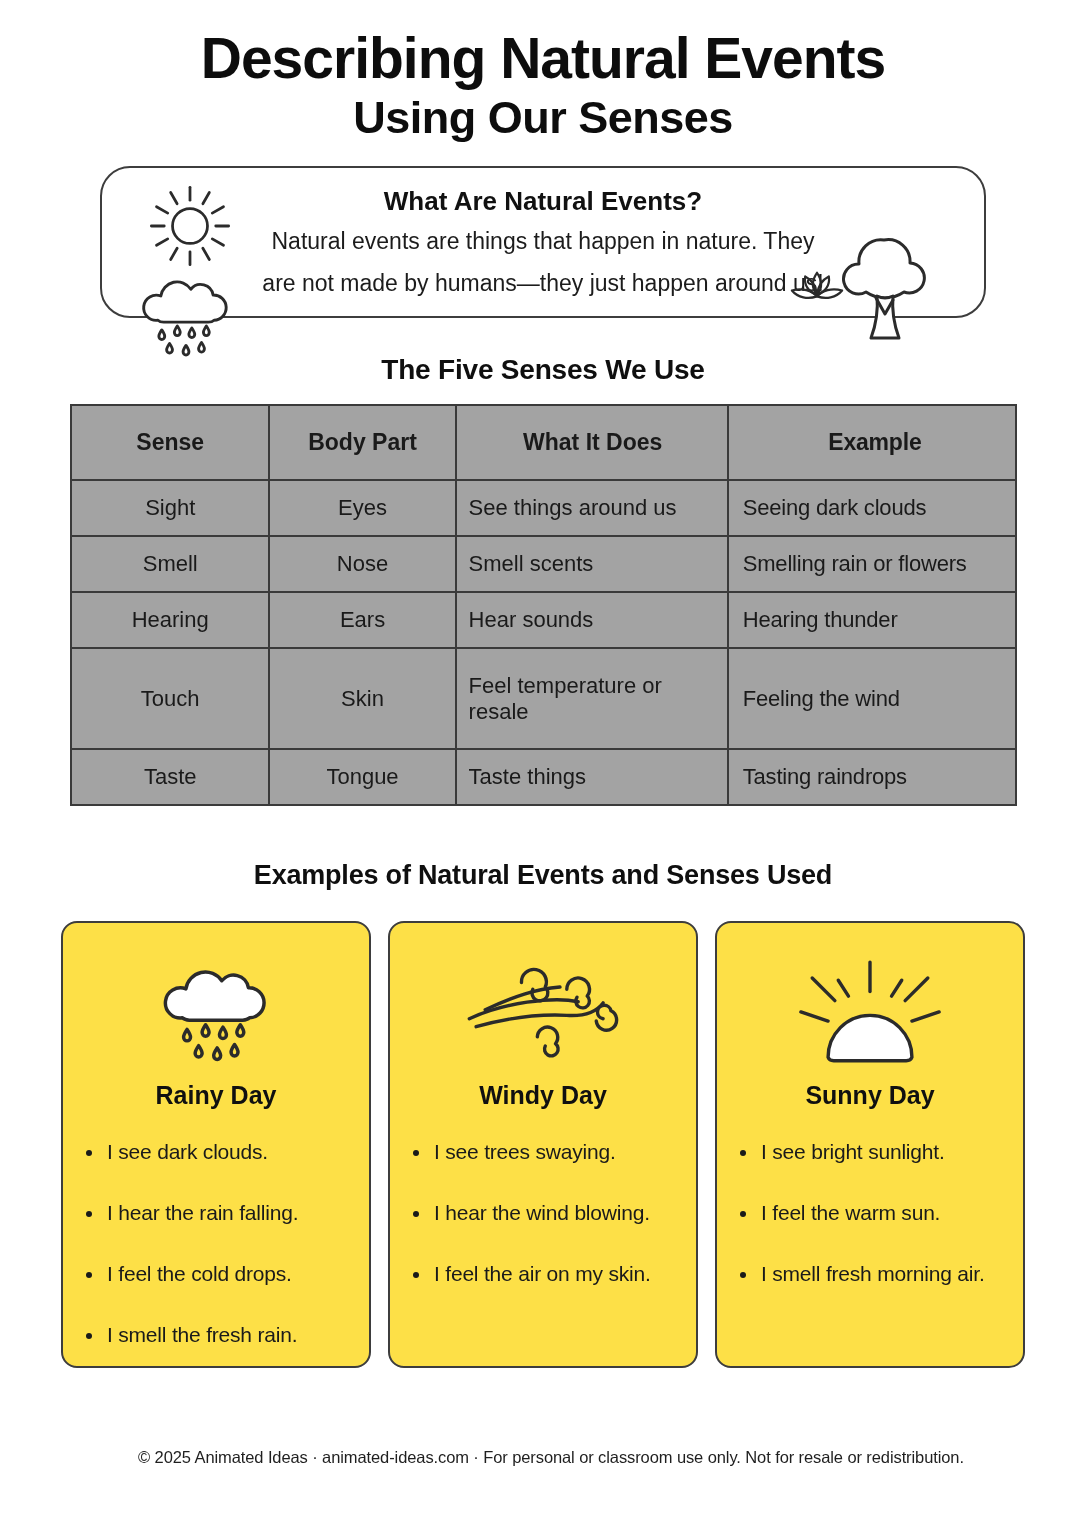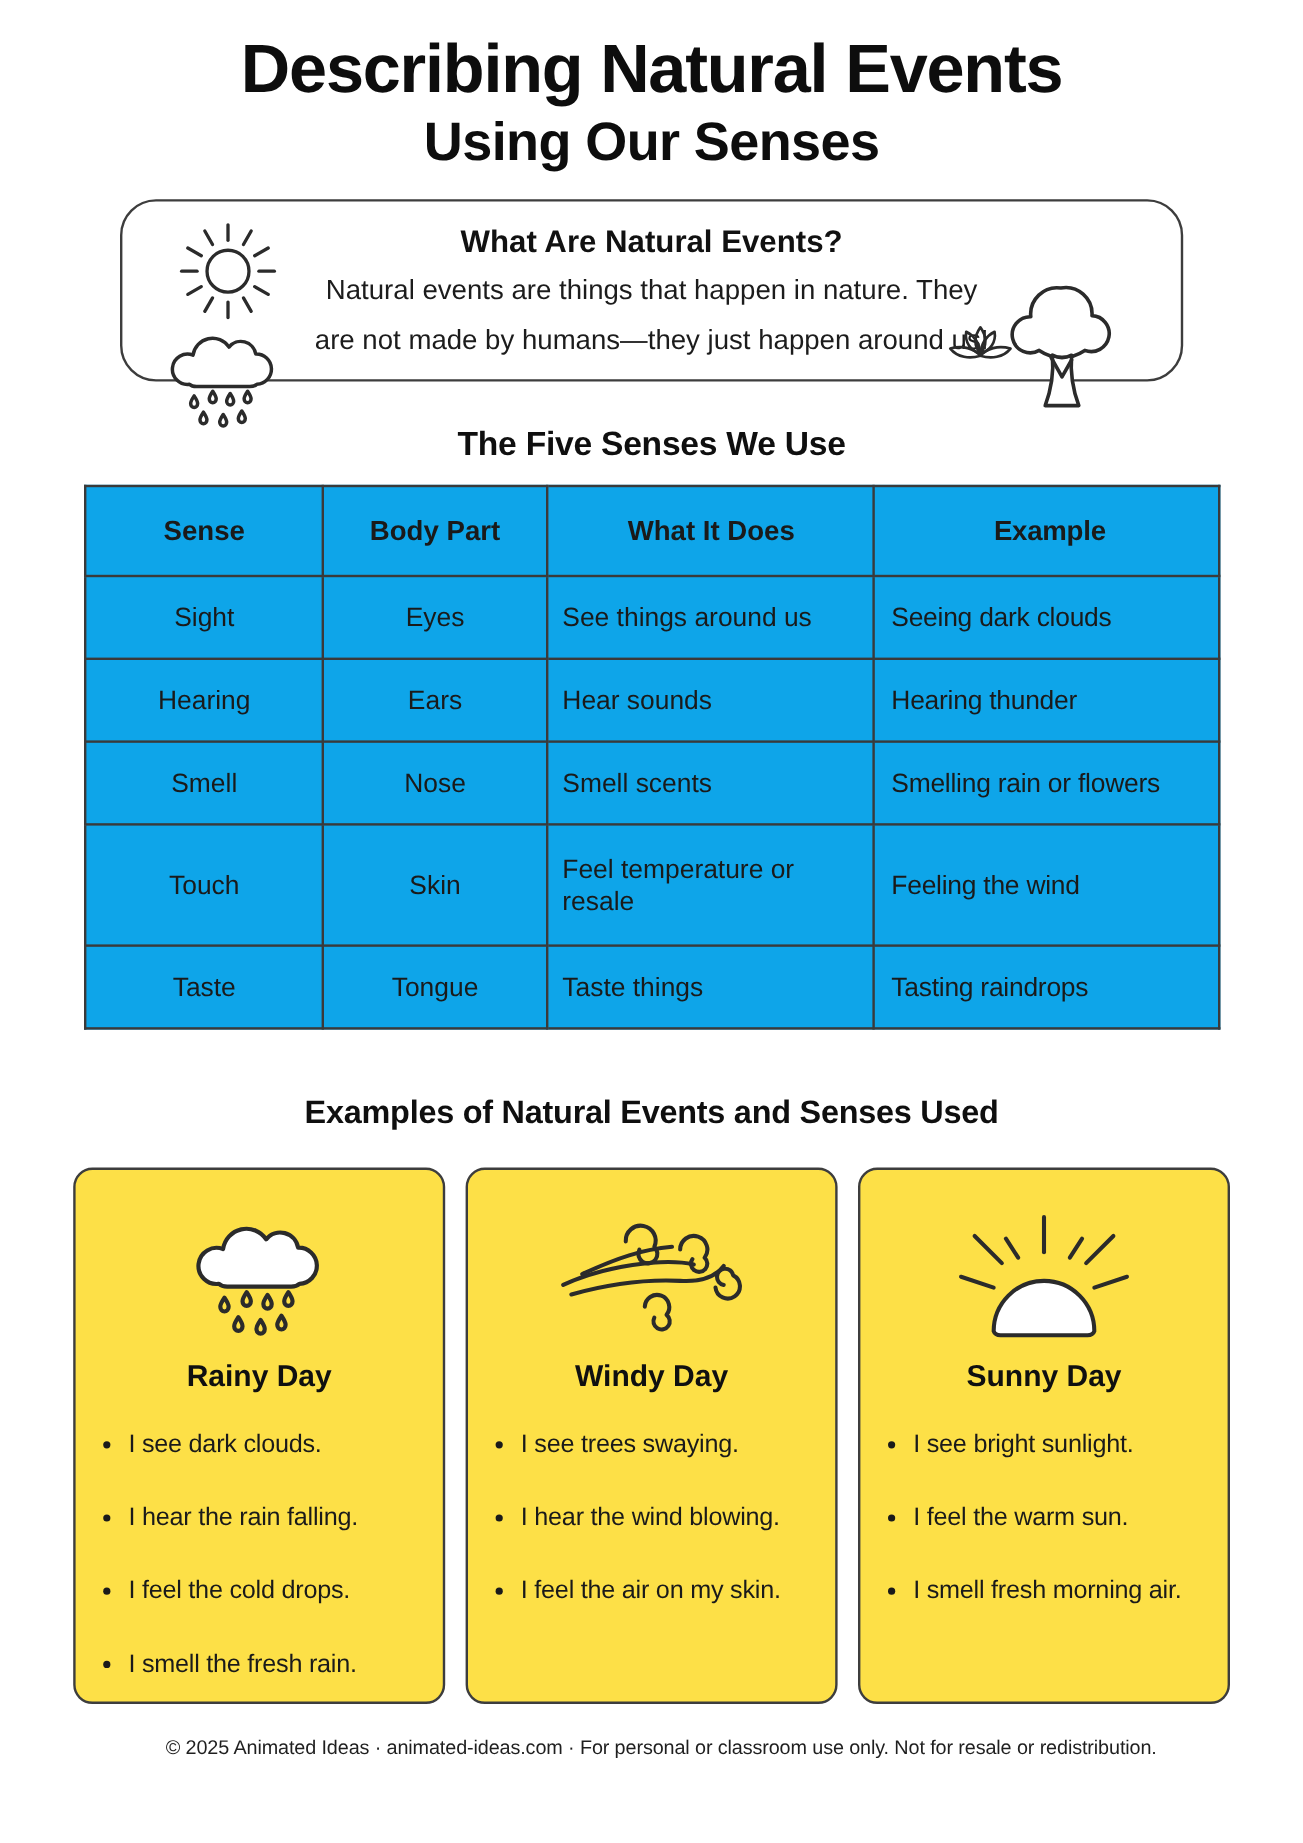--- a/index.html
+++ b/index.html
@@ -30,28 +30,28 @@
   .ib-lotus{position:absolute;right:136px;bottom:6px;width:62px;height:42px;}
   
   .section-title{
     text-align:center;font-weight:700;font-size:28px;color:#0f0f0f;
     margin:36px 0 0;letter-spacing:-0.2px;
   }
   .section-title.examples{font-size:27px;margin-top:54px;}
   
   table.senses{
     border-collapse:collapse;table-layout:fixed;width:947px;
-    margin:18px 0 0 70px;background:#0ea5e9;
+    margin:18px 0 0 70px;background:#a3a3a3;
   }
   table.senses th,table.senses td{
     border:2px solid #3a3a3a;vertical-align:middle;
     font-size:22px;color:#1a1a1a;box-sizing:border-box;
   }
   table.senses th{font-weight:700;height:75px;font-size:23px;text-align:center;}
-  table.senses td{height:69px;font-weight:400;}
+  table.senses td{height:56px;font-weight:400;}
   table.senses tr.row-tall td{height:101px;}
   table.senses .c-sense{width:21%;text-align:center;}
   table.senses .c-body{width:19.7%;text-align:center;}
   table.senses .c-does{width:28.8%;text-align:left;padding:0 10px 0 12px;}
   table.senses .c-ex{width:30.5%;text-align:left;padding:0 8px 0 14px;letter-spacing:-0.2px;}
   
   .cards{display:flex;gap:17px;margin:30px 61px 0;}
   .card{
     flex:1;box-sizing:border-box;border:2.5px solid #3d3d3d;border-radius:16px;
     background:#fde047;min-height:354px;padding:14px 10px 12px;
@@ -144,30 +144,30 @@
     <th class="c-does" style="text-align:center">What It Does</th>
     <th class="c-ex" style="text-align:center">Example</th>
   </tr>
   <tr>
     <td class="c-sense">Sight</td>
     <td class="c-body">Eyes</td>
     <td class="c-does">See things around us</td>
     <td class="c-ex">Seeing dark clouds</td>
   </tr>
   <tr>
+    <td class="c-sense">Smell</td>
+    <td class="c-body">Nose</td>
+    <td class="c-does">Smell scents</td>
+    <td class="c-ex">Smelling rain or flowers</td>
+  </tr>
+  <tr>
     <td class="c-sense">Hearing</td>
     <td class="c-body">Ears</td>
     <td class="c-does">Hear sounds</td>
     <td class="c-ex">Hearing thunder</td>
-  </tr>
-  <tr>
-    <td class="c-sense">Smell</td>
-    <td class="c-body">Nose</td>
-    <td class="c-does">Smell scents</td>
-    <td class="c-ex">Smelling rain or flowers</td>
   </tr>
   <tr class="row-tall">
     <td class="c-sense">Touch</td>
     <td class="c-body">Skin</td>
     <td class="c-does">Feel temperature or resale</td>
     <td class="c-ex">Feeling the wind</td>
   </tr>
   <tr>
     <td class="c-sense">Taste</td>
     <td class="c-body">Tongue</td>

